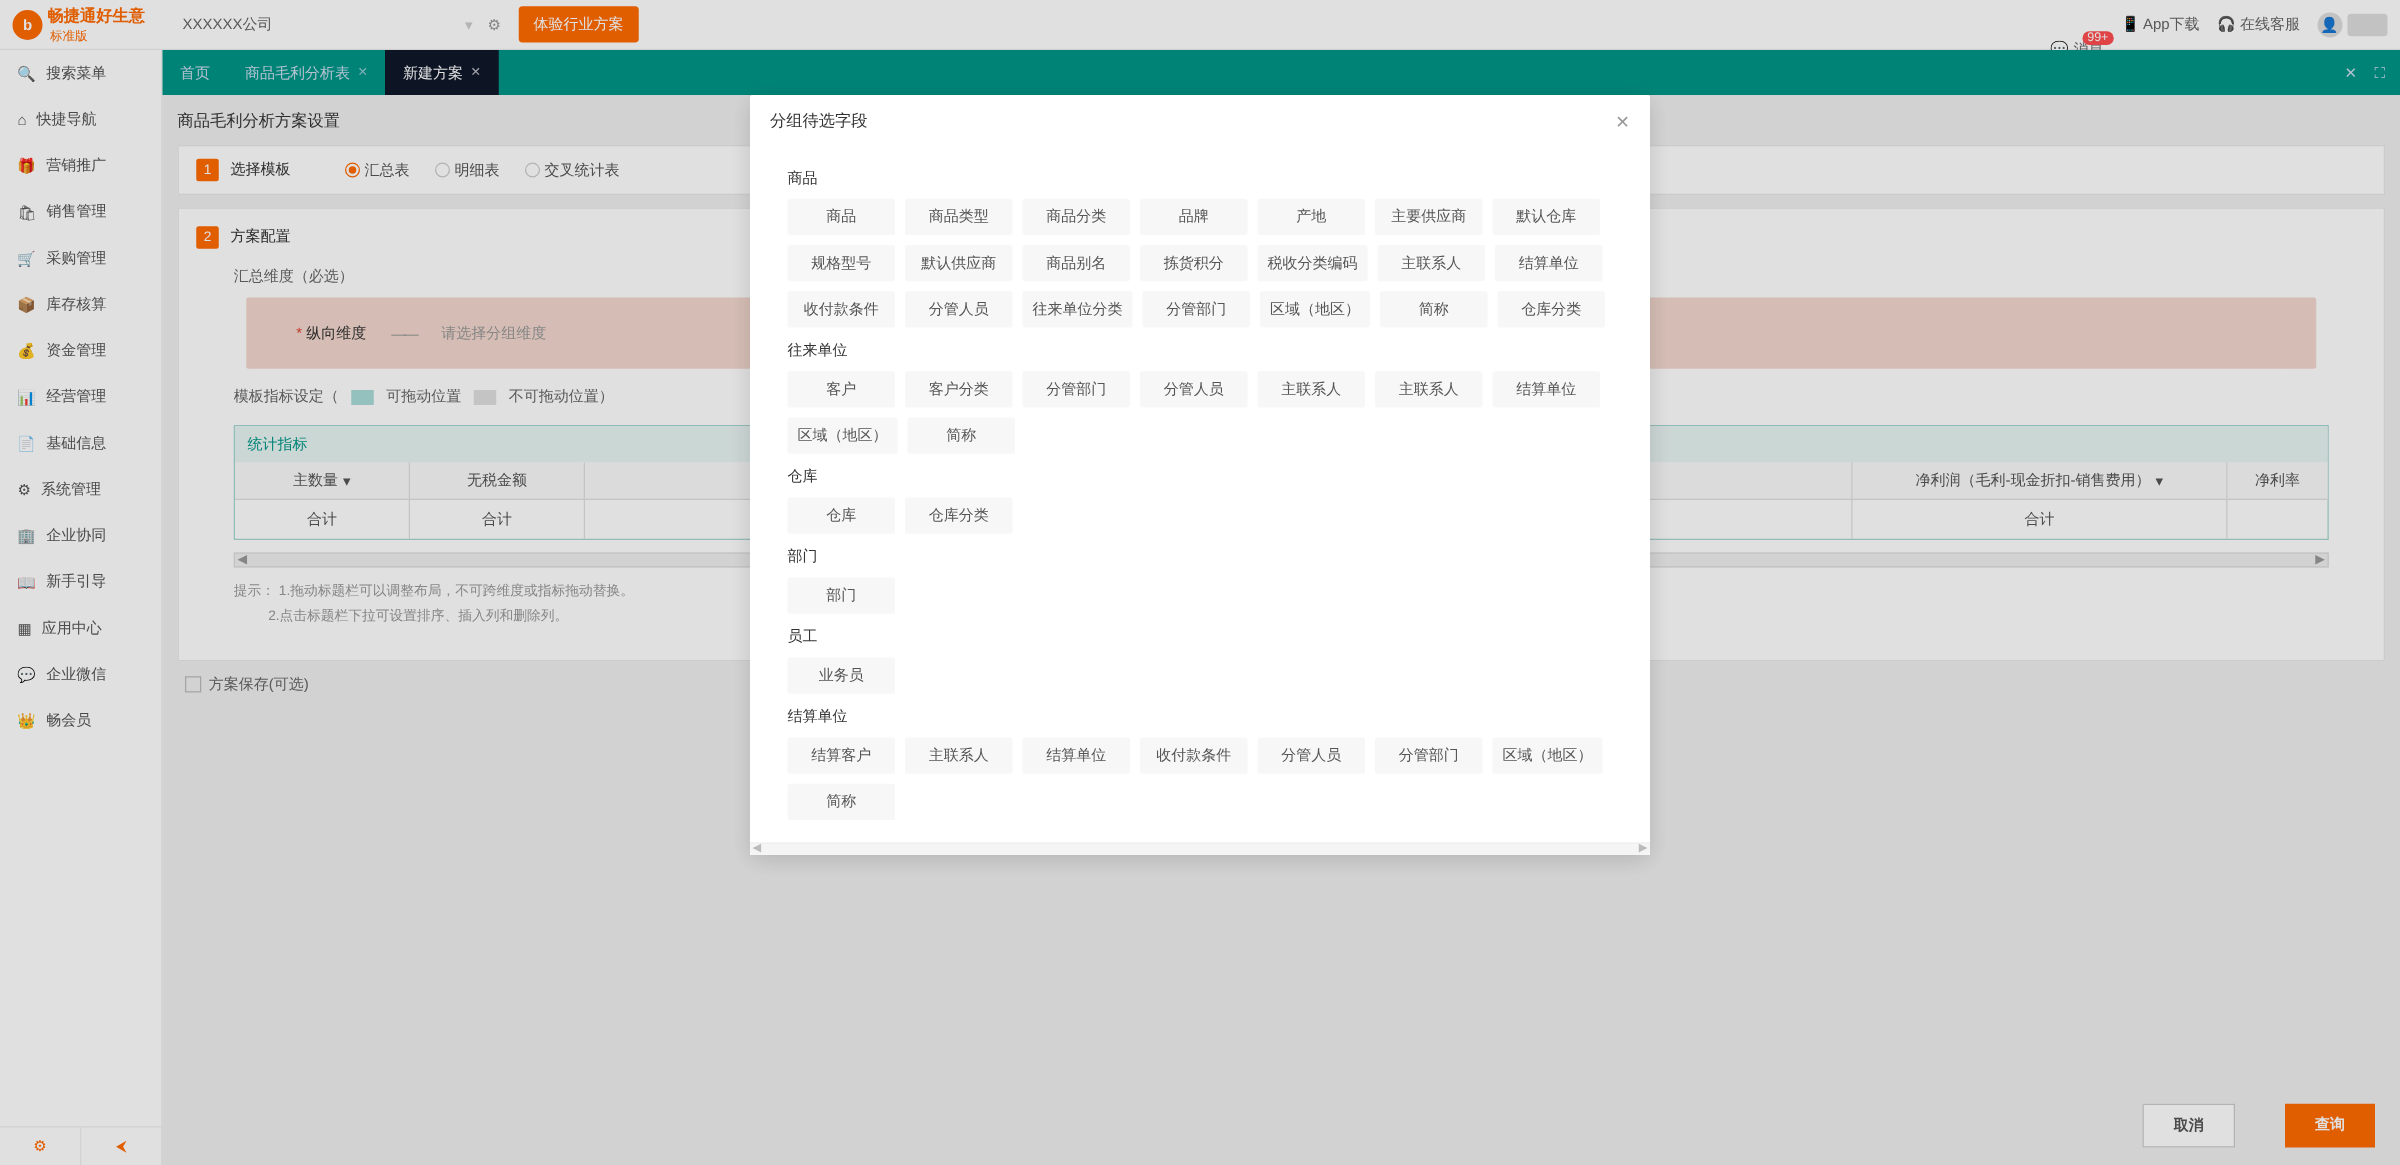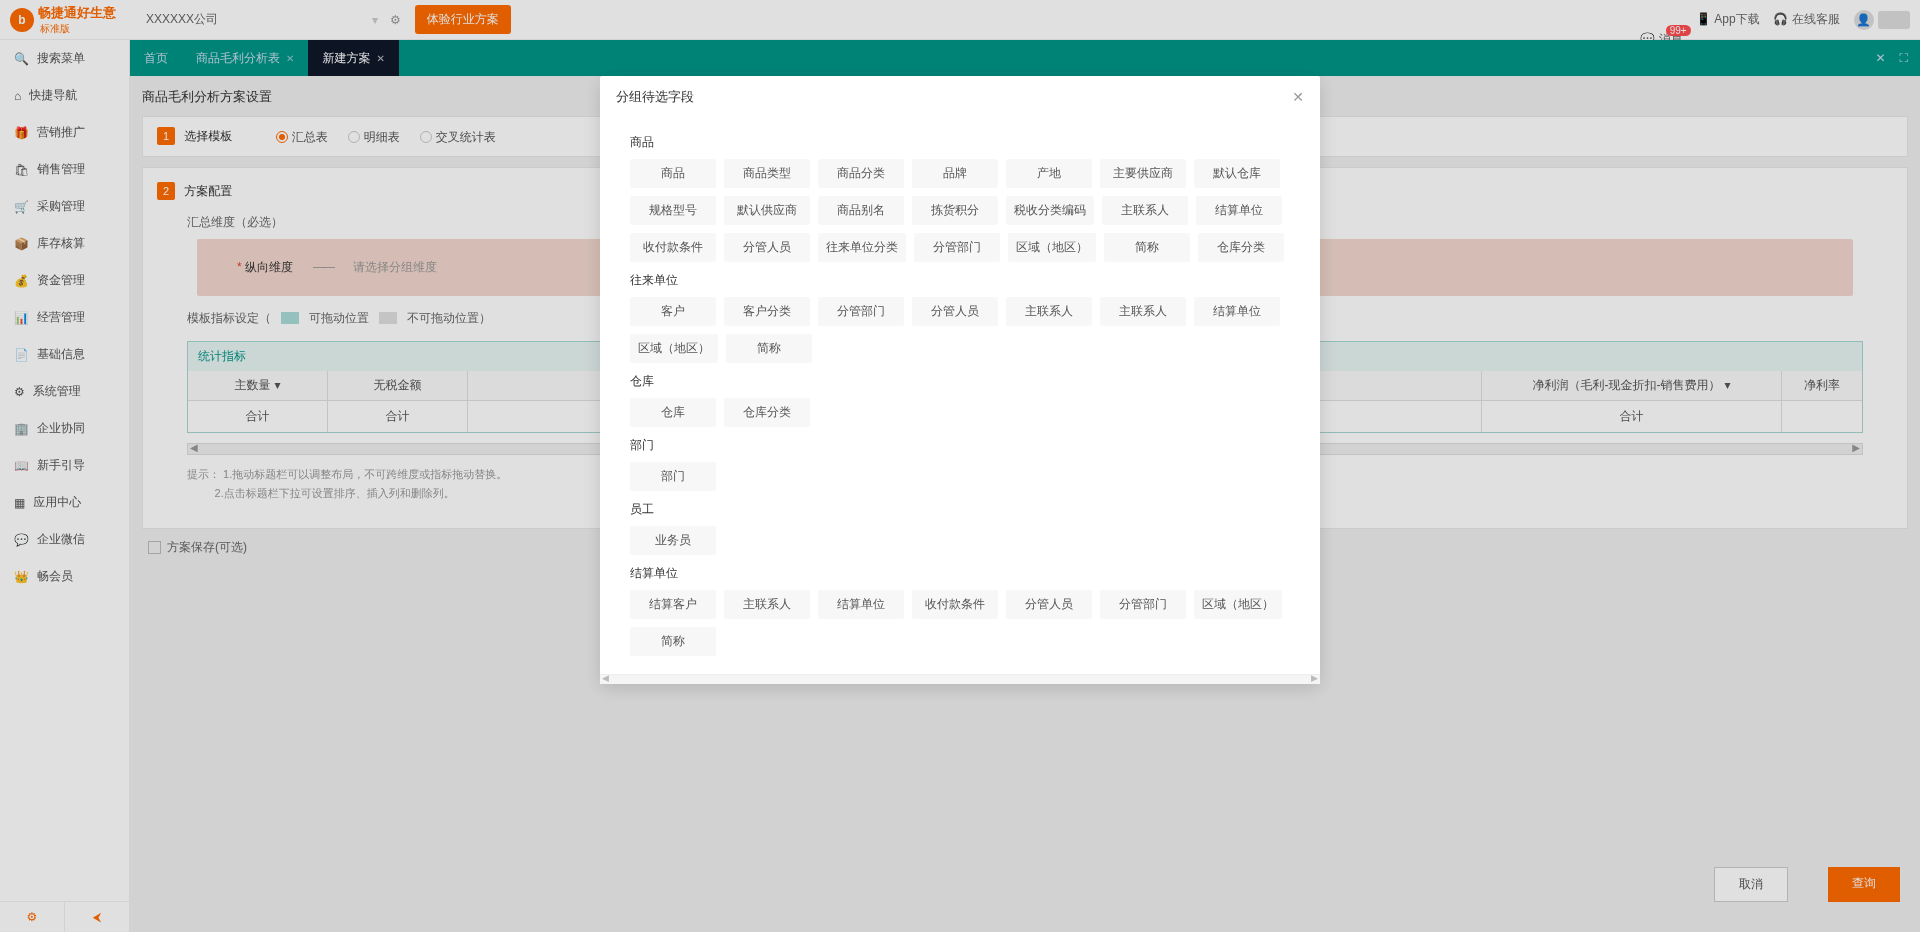--- a/index.html
+++ b/index.html
@@ -65,21 +65,21 @@
 .sum-row { display:flex; }
 .sum-cell { border-right: 1px solid #e0e0e0; padding: 7px 10px; text-align:center; color:#555; font-size:12px; }
 .hscroll { height: 12px; background: #f0f0f0; border: 1px solid #ddd; margin: 4px 30px; position: relative; }
 .hscroll::before { content:'◀'; position:absolute; left:2px; top:-2px; font-size:10px; color:#999; }
 .hscroll::after { content:'▶'; position:absolute; right:2px; top:-2px; font-size:10px; color:#999; }
 
 .tips { margin: 10px 30px; color: #999; font-size: 11px; line-height: 1.8; }
 .chk-row { margin: 10px 6px; display:flex; align-items:center; gap:6px; color:#666; }
 .chk-box { width: 13px; height: 13px; border: 1px solid #bbb; }
 
-.footer-btns { position: absolute; bottom: 30px; right: 20px; display: flex; gap: 10px; }
+.footer-btns { position: absolute; bottom: 14px; right: 20px; display: flex; gap: 10px; font-weight: bold; }
 .btn-def { background: #fff; border: 1px solid #ccc; padding: 8px 24px; color: #555; cursor: pointer; }
 .btn-pri { background: #ff6a00; color: #fff; padding: 8px 24px; cursor: pointer; margin-left: 30px; }
 
 
 .mask { position: fixed; inset: 0; background: rgba(0,0,0,0.12); display: flex; align-items: flex-start; justify-content: center; padding-top: 76px; }
 .modal { width: 720px; background: #fff; border-radius: 2px; box-shadow: 0 4px 20px rgba(0,0,0,0.15); max-height: 610px; display: flex; flex-direction: column; }
 .modal-hdr { padding: 12px 16px; display: flex; align-items: center; border-bottom: 0; }
 .modal-title { font-size: 13px; color: #333; }
 .modal-close { margin-left: auto; color: #999; cursor: pointer; font-size: 14px; }
 .modal-body { padding: 6px 30px 18px 30px; overflow-y: auto; flex: 1; position: relative; }

